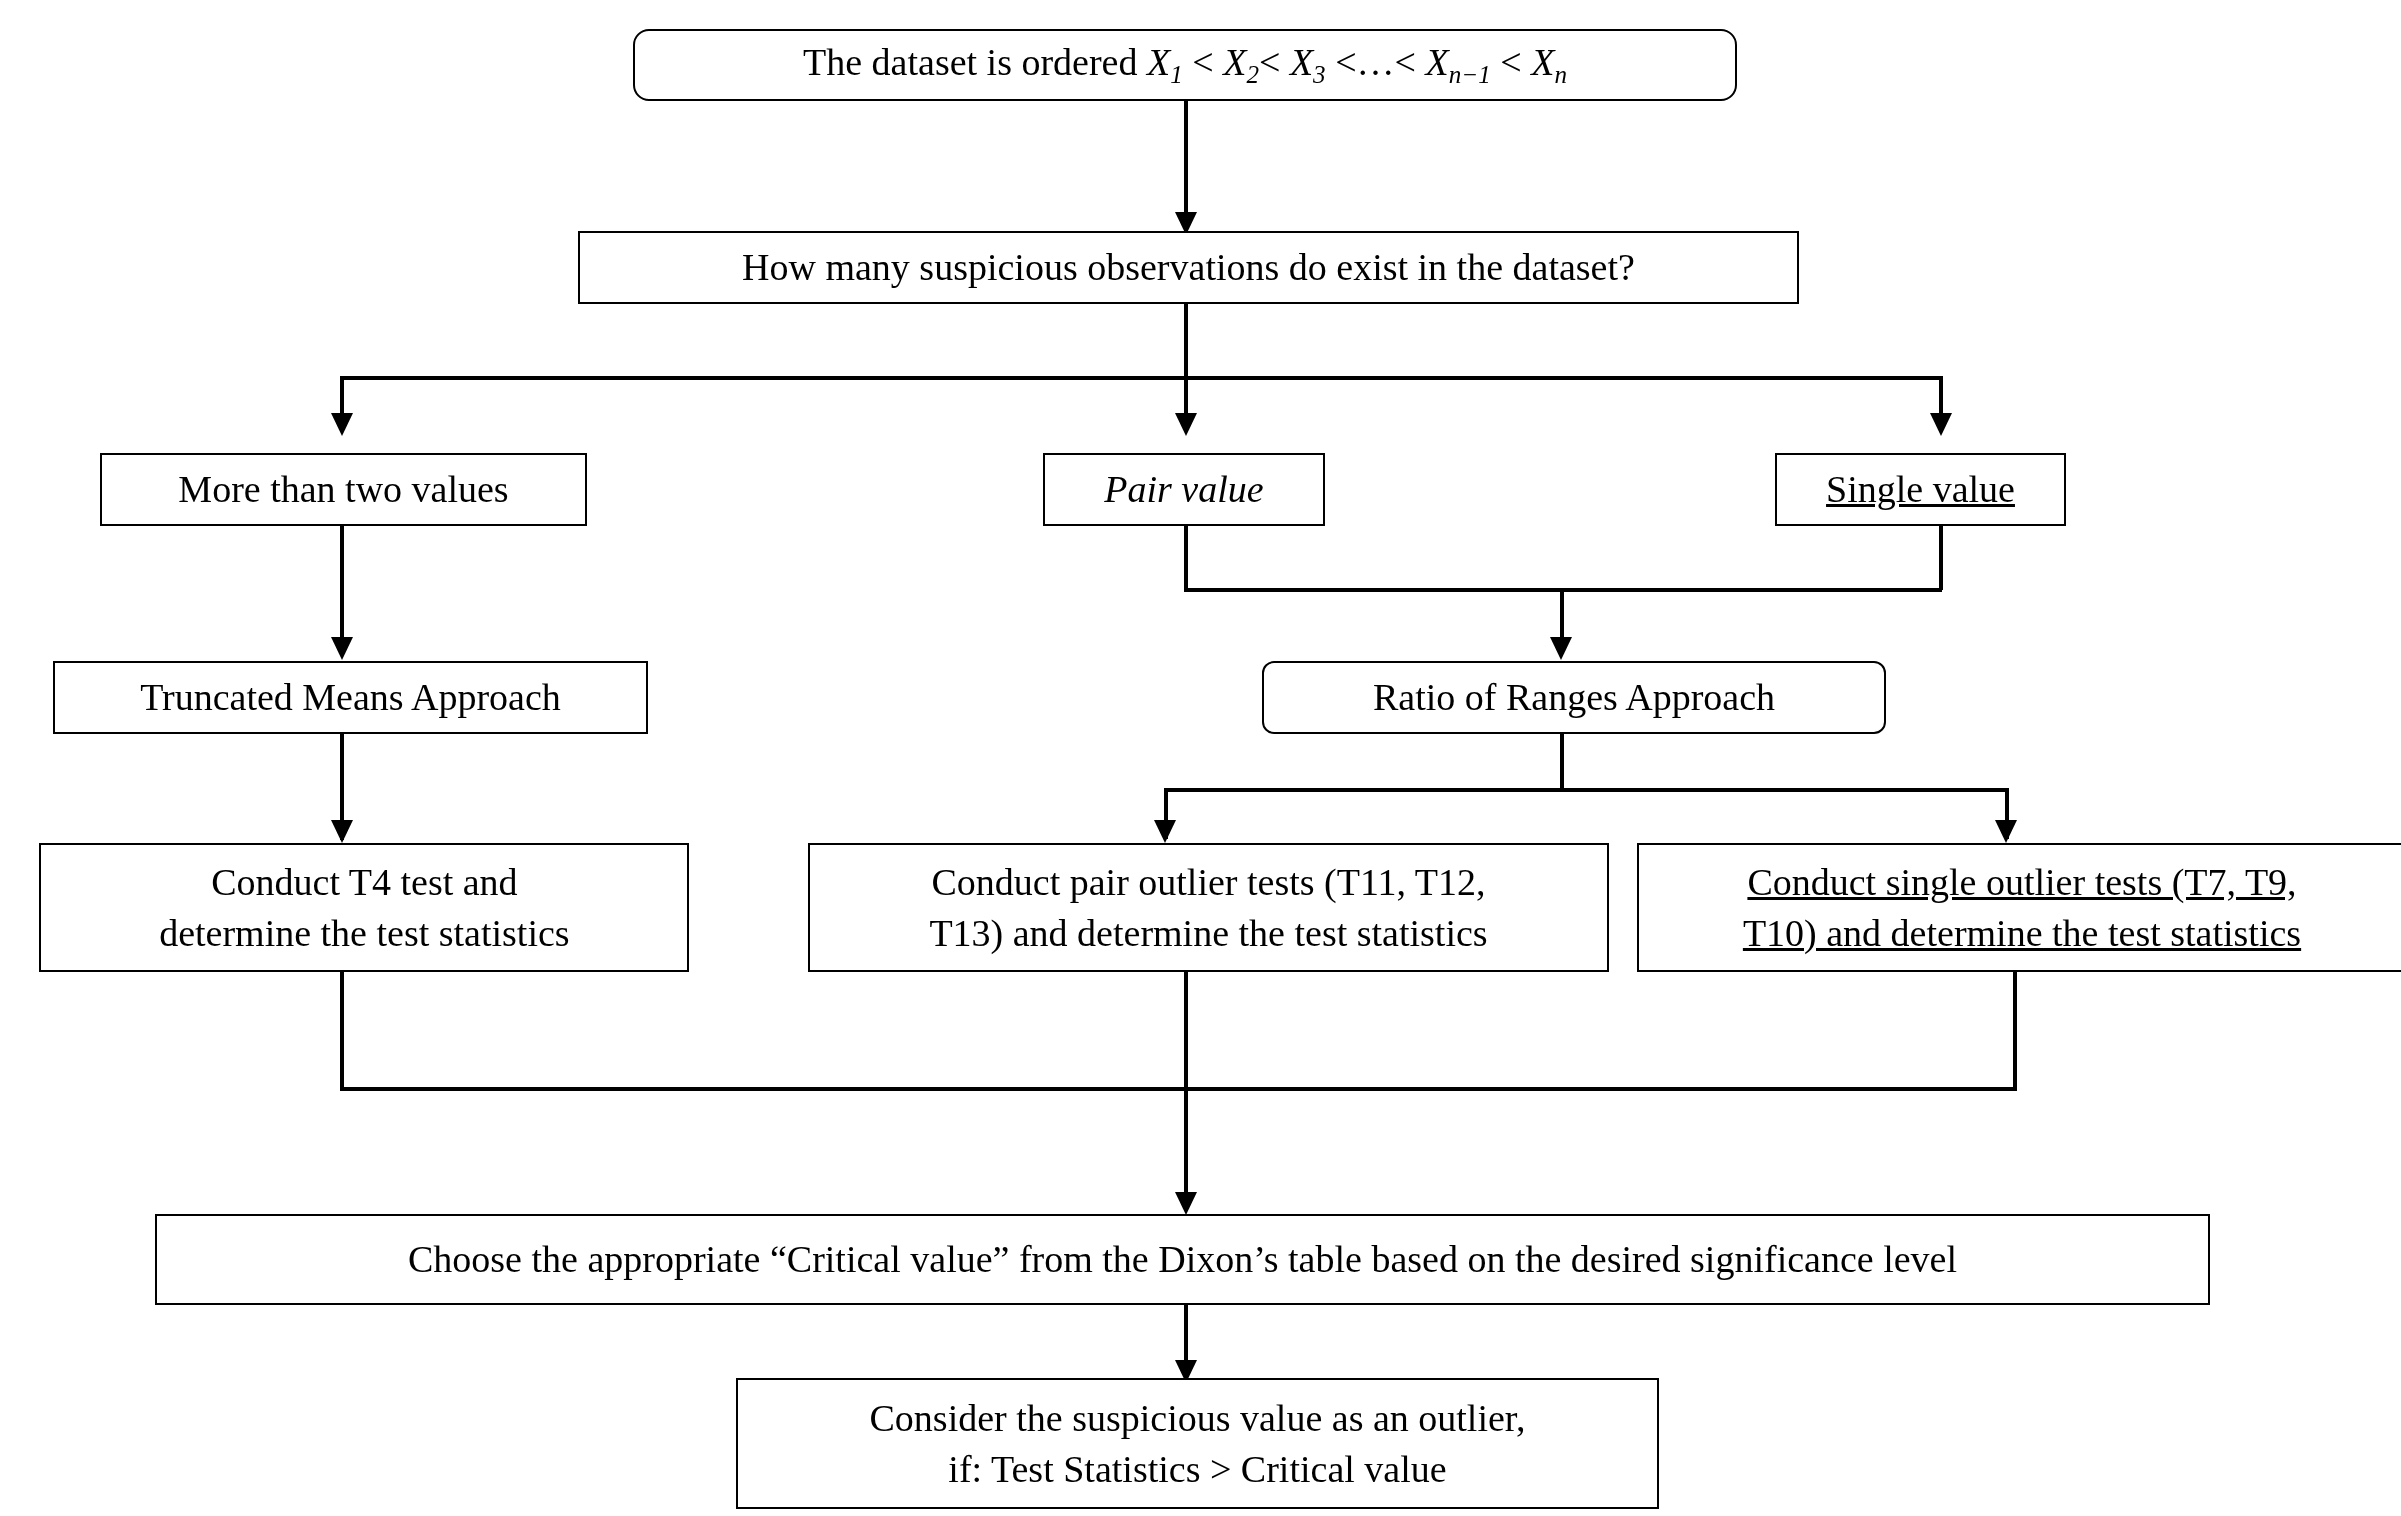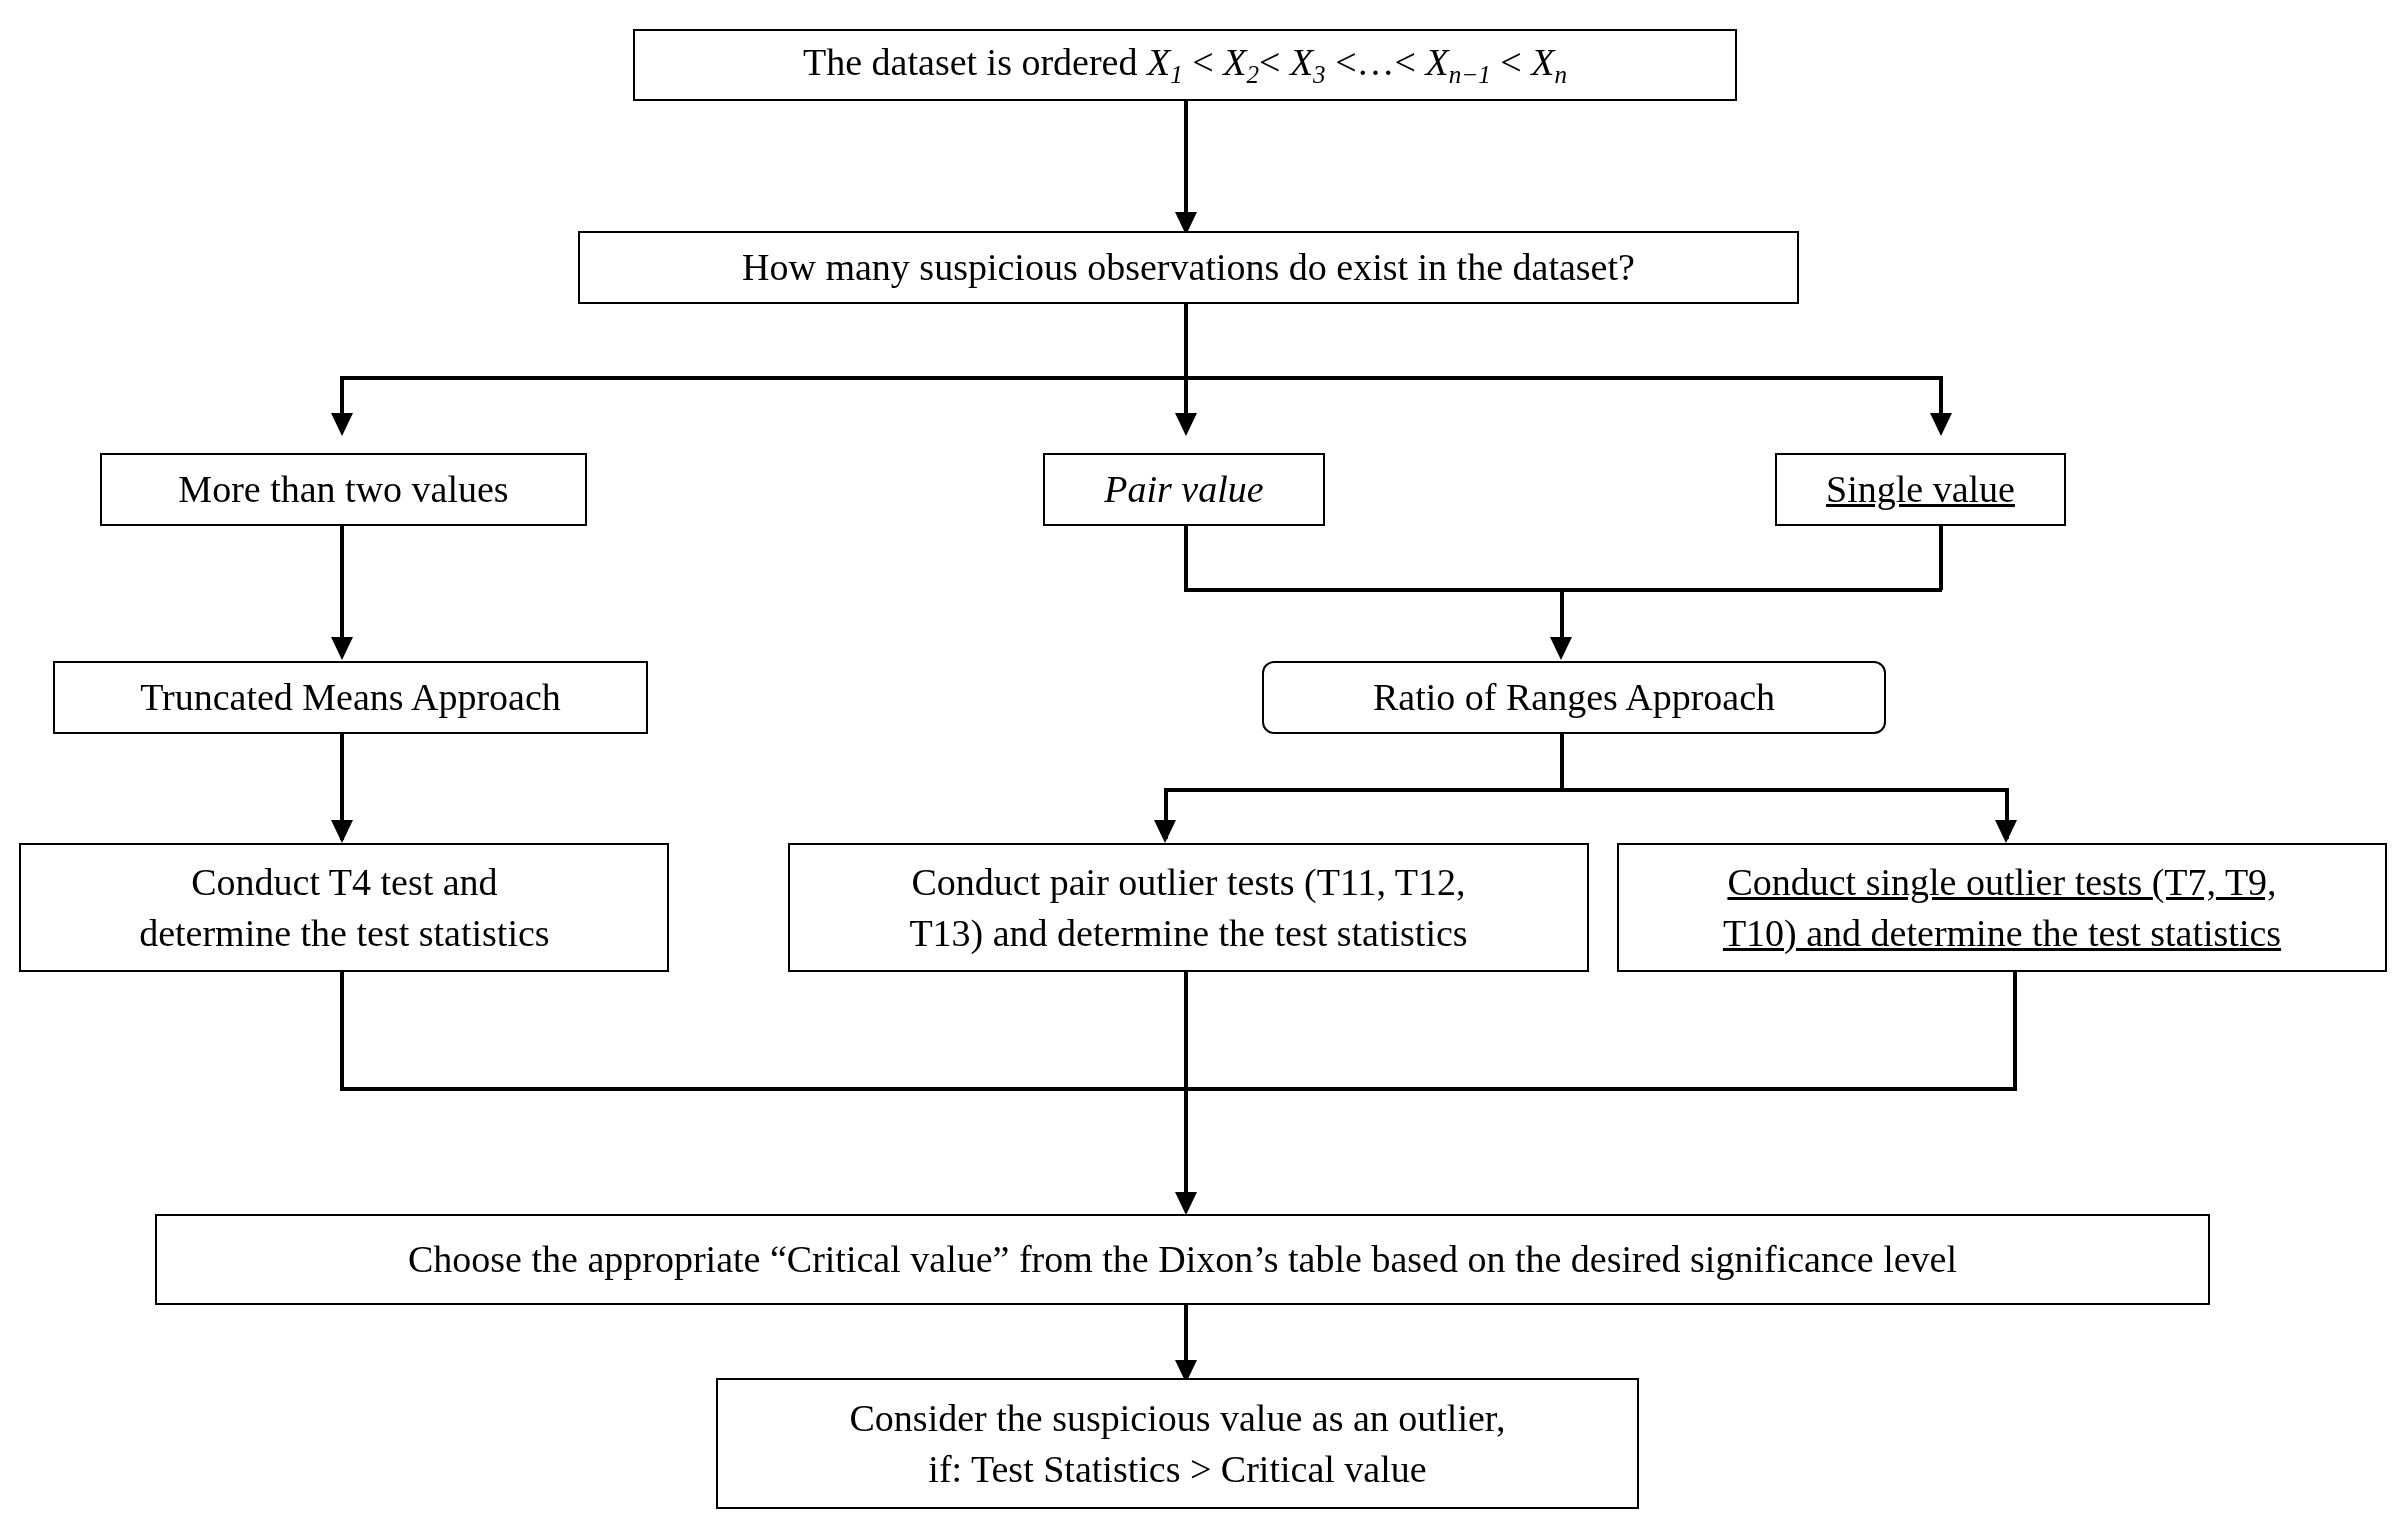--- a/index.html
+++ b/index.html
@@ -29,21 +29,21 @@
     text-align: center;
     line-height: 1.22;
     font-size: 38px;
     padding: 1.8px 8.8px;
     z-index: 3;
   }
   .node .label {
     display: block;
     width: 100%;
   }
-  .node.two-line { line-height: 1.32; }
+  .node.two-line { line-height: 1.32; margin-left: 20px; }
 
   
   .mathvar {
     font-style: italic;
     font-family: "Liberation Serif", "DejaVu Serif", serif;
   }
   .sub {
     font-size: 0.66em;
     vertical-align: -0.30em;
     font-style: italic;
@@ -111,21 +111,21 @@
   <div class="vline" style="left:340px; top:972px; height:119px;"></div>
   <div class="vline" style="left:1184px; top:972px; height:119px;"></div>
   <div class="vline" style="left:2013px; top:972px; height:119px;"></div>
   <div class="hline" style="left:340px; top:1087px; width:1676px;"></div>
   <div class="vline" style="left:1184px; top:1087px; height:123px;"></div>
   <div class="arrowhead" style="left:1175px; top:1192px;"></div>
 
   <div class="vline" style="left:1184px; top:1288px; height:93px;"></div>
   <div class="arrowhead" style="left:1175px; top:1360px;"></div>
 
-  <div class="node" style="left:633px; top:29px; width:1104px; height:72px;">
+  <div class="node" style="left:633px; top:29px; width:1104px; height:72px;border-radius:16px;">
     <span class="label"><span>The dataset is ordered </span><span class="mathvar">X</span><span class="sub">1</span><span> &lt; </span><span class="mathvar">X</span><span class="sub">2</span><span>&lt; </span><span class="mathvar">X</span><span class="sub">3</span><span> &lt;…&lt; </span><span class="mathvar">X</span><span class="sub">n−1</span><span> &lt; </span><span class="mathvar">X</span><span class="sub">n</span></span>
   </div>
 
   <div class="node" style="left:578px; top:231px; width:1221px; height:73px;">
     <span class="label">How many suspicious observations do exist in the dataset?</span>
   </div>
 
   <div class="node" style="left:100px; top:453px; width:487px; height:73px;">
     <span class="label">More than two values</span>
   </div>

